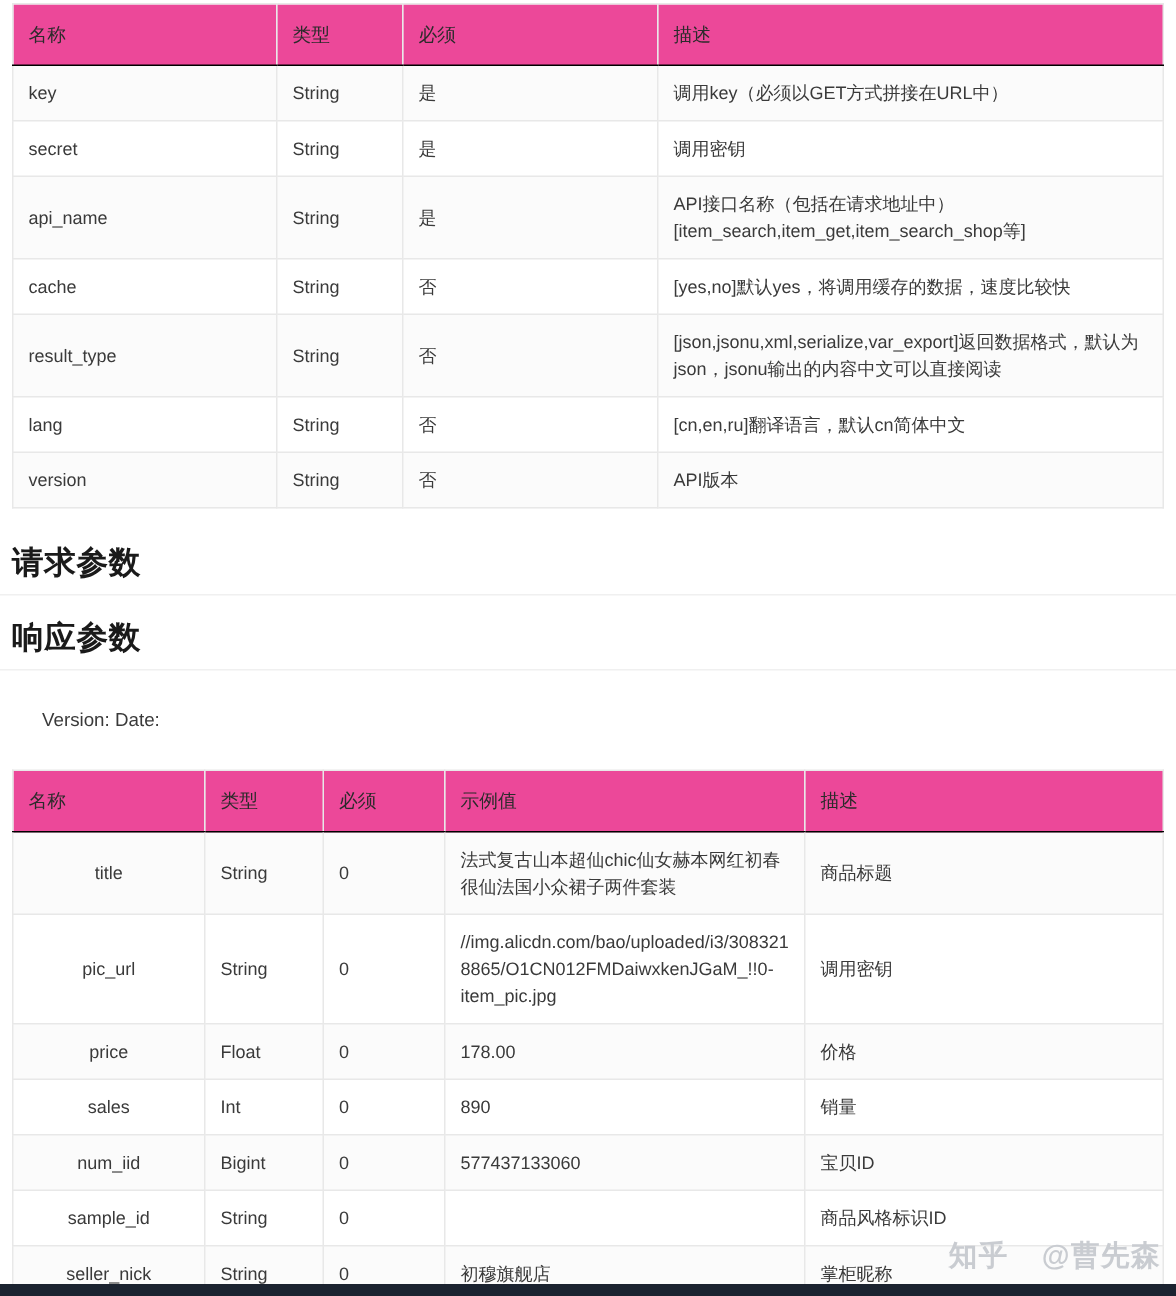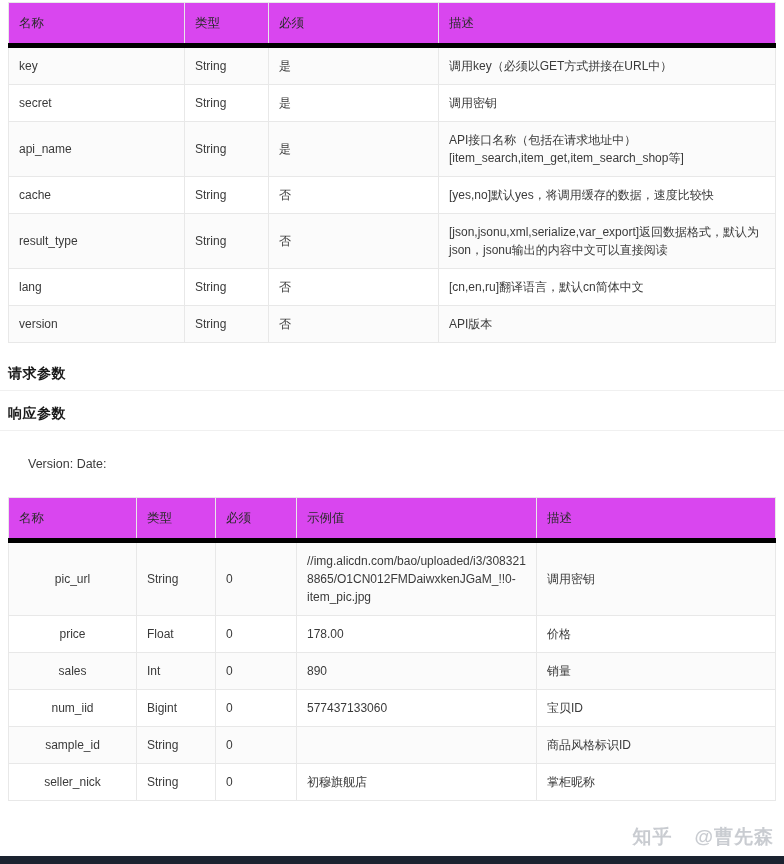--- a/index.html
+++ b/index.html
@@ -36,22 +36,22 @@
     border: 1px solid #e8e8e8;
     padding: 9px 10px;
     vertical-align: middle;
     text-align: left;
     line-height: 18px;
     word-wrap: break-word;
     overflow-wrap: break-word;
     color: #3a3a3a;
   }
   table.api-table thead th {
-    background: #d946ef;
-    border-bottom: 5px solid #000000;
+    background: #ec4899;
+    border-bottom: 1px solid #000000;
     font-weight: normal;
     color: #2b2b2b;
     font-size: 12.5px;
     padding-top: 11px;
     padding-bottom: 11px;
   }
   table.api-table tbody tr td {
     background: #fbfbfb;
   }
   table.api-table tbody tr:nth-child(even) td {
@@ -71,21 +71,21 @@
   .t2 col.c-ex   { width: 240px; }
   .t2 col.c-desc { width: auto; }
 
   .t2 td.cell-name {
     text-align: center;
     color: #3a3a3a;
   }
 
   
   .section-heading {
-    font-size: 14px;
+    font-size: 21px;
     font-weight: bold;
     color: #1a1a1a;
     margin: 0;
     padding: 14px 8px 7px 8px;
     border-bottom: 1px solid #f0f0f0;
     letter-spacing: 0.5px;
   }
   .heading-block { margin-top: 8px; }
 
   
@@ -208,20 +208,27 @@
       <tr>
         <th>名称</th>
         <th>类型</th>
         <th>必须</th>
         <th>示例值</th>
         <th>描述</th>
       </tr>
     </thead>
     <tbody>
       <tr>
+        <td class="cell-name">title</td>
+        <td>String</td>
+        <td>0</td>
+        <td>法式复古山本超仙chic仙女赫本网红初春很仙法国小众裙子两件套装</td>
+        <td>商品标题</td>
+      </tr>
+      <tr>
         <td class="cell-name">pic_url</td>
         <td>String</td>
         <td>0</td>
         <td>//img.alicdn.com/bao/uploaded/i3/3083218865/O1CN012FMDaiwxkenJGaM_!!0-item_pic.jpg</td>
         <td>调用密钥</td>
       </tr>
       <tr>
         <td class="cell-name">price</td>
         <td>Float</td>
         <td>0</td>

